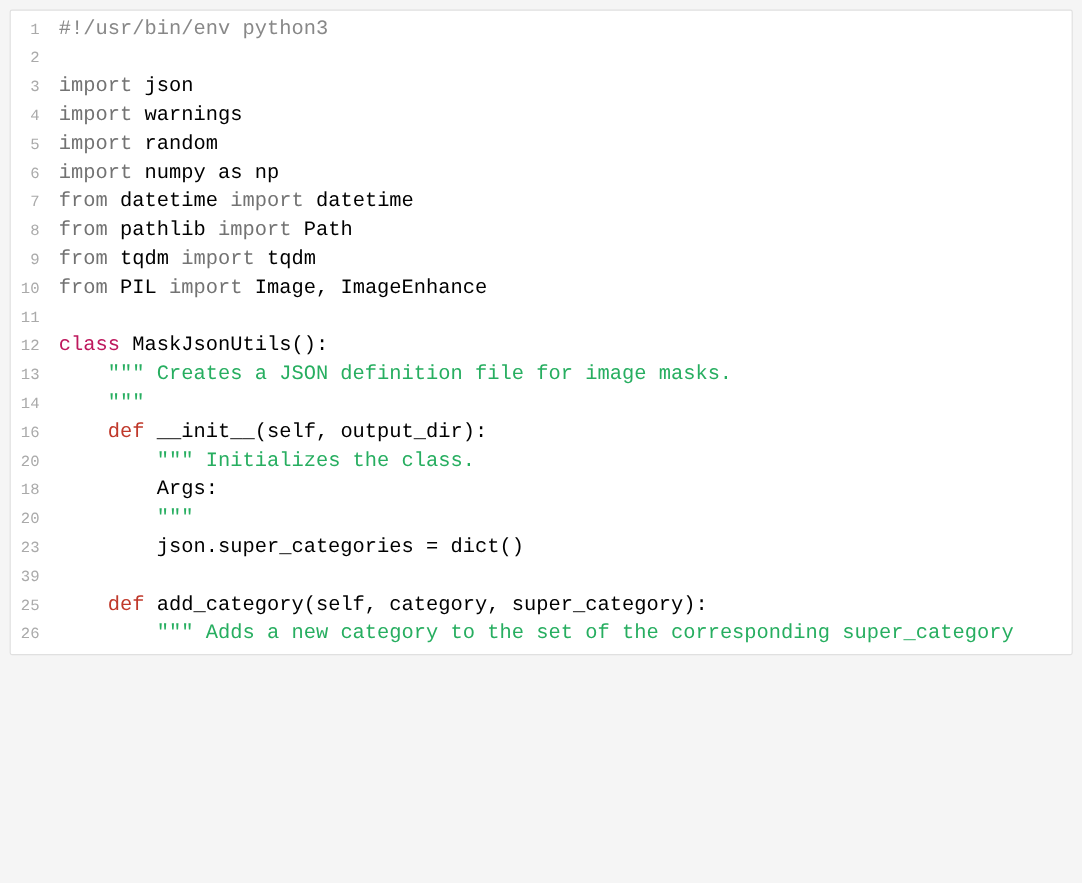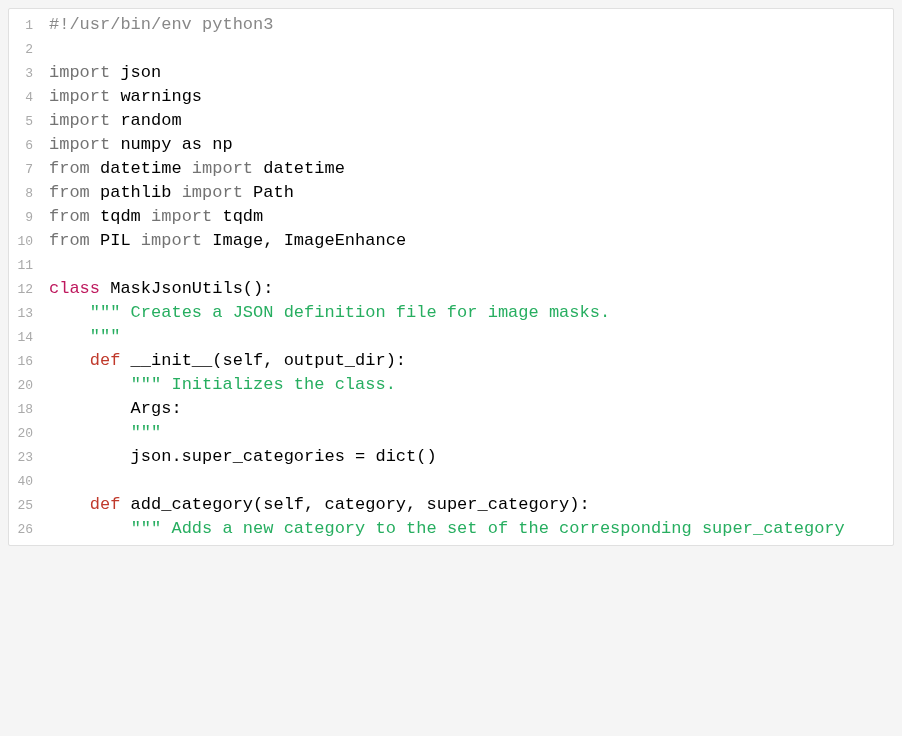--- a/index.html
+++ b/index.html
@@ -139,21 +139,21 @@
       </div>
       <div class="code-line">
         <span class="line-number">20</span>
         <span class="line-content"><span class="kw-normal">        </span><span class="kw-string">"""</span></span>
       </div>
       <div class="code-line">
         <span class="line-number">23</span>
         <span class="line-content"><span class="kw-normal">        json.super_categories = dict()</span></span>
       </div>
       <div class="code-line">
-        <span class="line-number">40</span>
+        <span class="line-number">39</span>
         <span class="line-content"> </span>
       </div>
       <div class="code-line">
         <span class="line-number">25</span>
         <span class="line-content"><span class="kw-normal">    </span><span class="kw-def">def</span><span class="kw-normal"> add_category(self, category, super_category):</span></span>
       </div>
       <div class="code-line">
         <span class="line-number">26</span>
         <span class="line-content"><span class="kw-normal">        </span><span class="kw-string">""" Adds a new category to the set of the corresponding super_category</span></span>
       </div>

